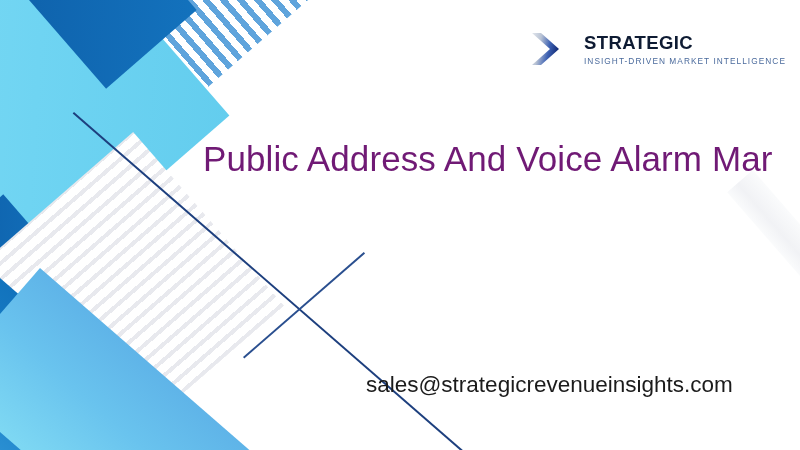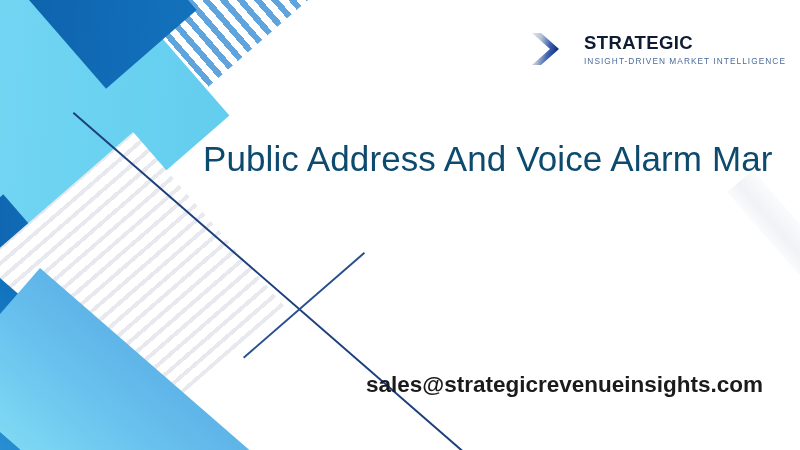--- a/index.html
+++ b/index.html
@@ -234,31 +234,30 @@
     letter-spacing: 1.05px;
     color: #4a6a9c;
     white-space: nowrap;
   }
 
   
   .title {
     position: absolute;
     left: 203px; top: 139px;
     font-size: 35px;
-    color: #0c4a6e;
+    color: #701a75;
     white-space: nowrap;
     letter-spacing: .1px;
   }
   .email {
     position: absolute;
     left: 366px; top: 372px;
     font-size: 22.5px;
     color: #1b1b1b;
     white-space: nowrap;
-    font-weight: bold;
   }
 </style>
 </head>
 <body>
 
 <div id="slide">
 
   <div class="bg-layer">
 
     <div class="ghost ghost-a"></div>

